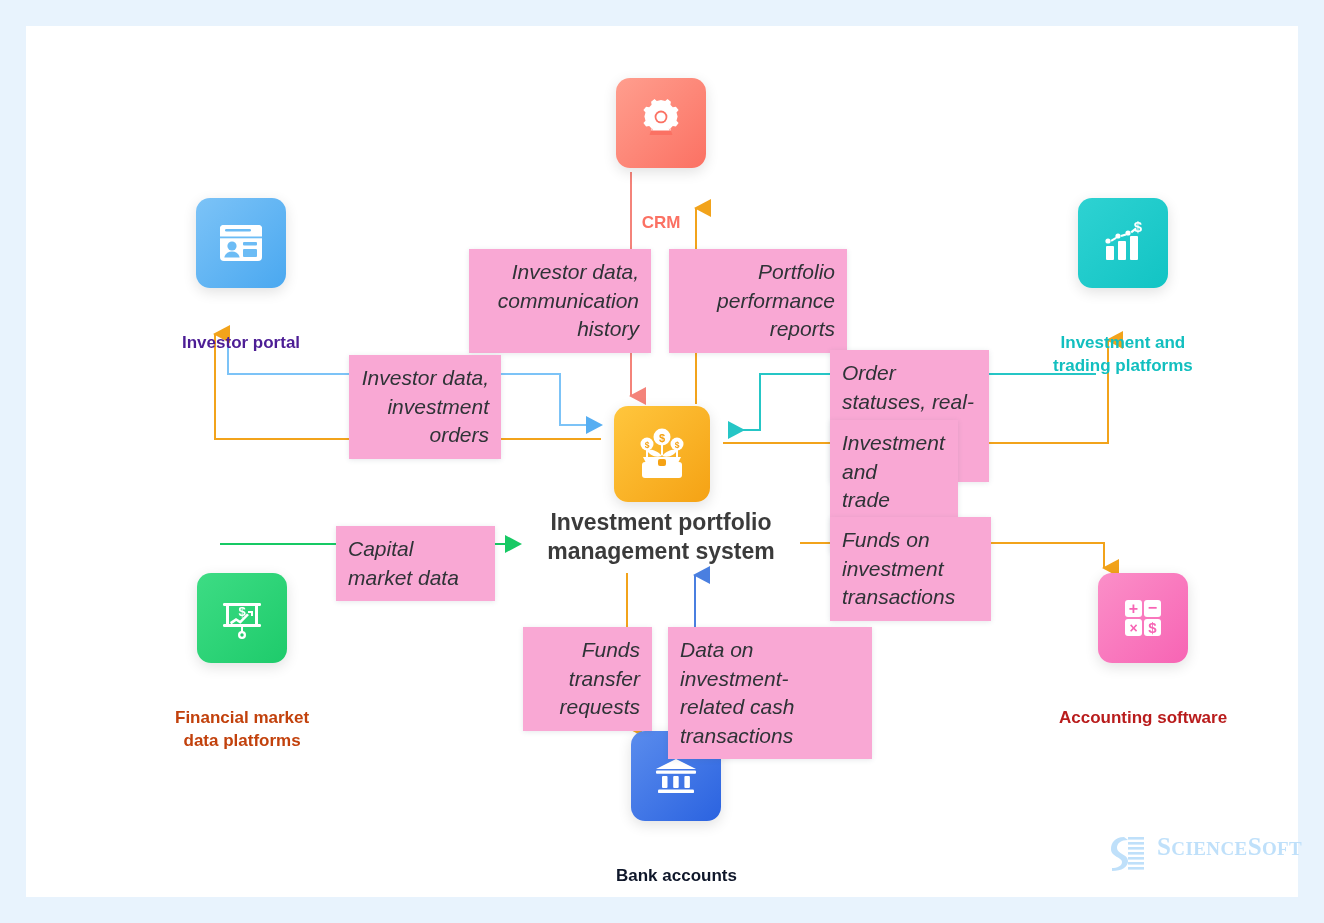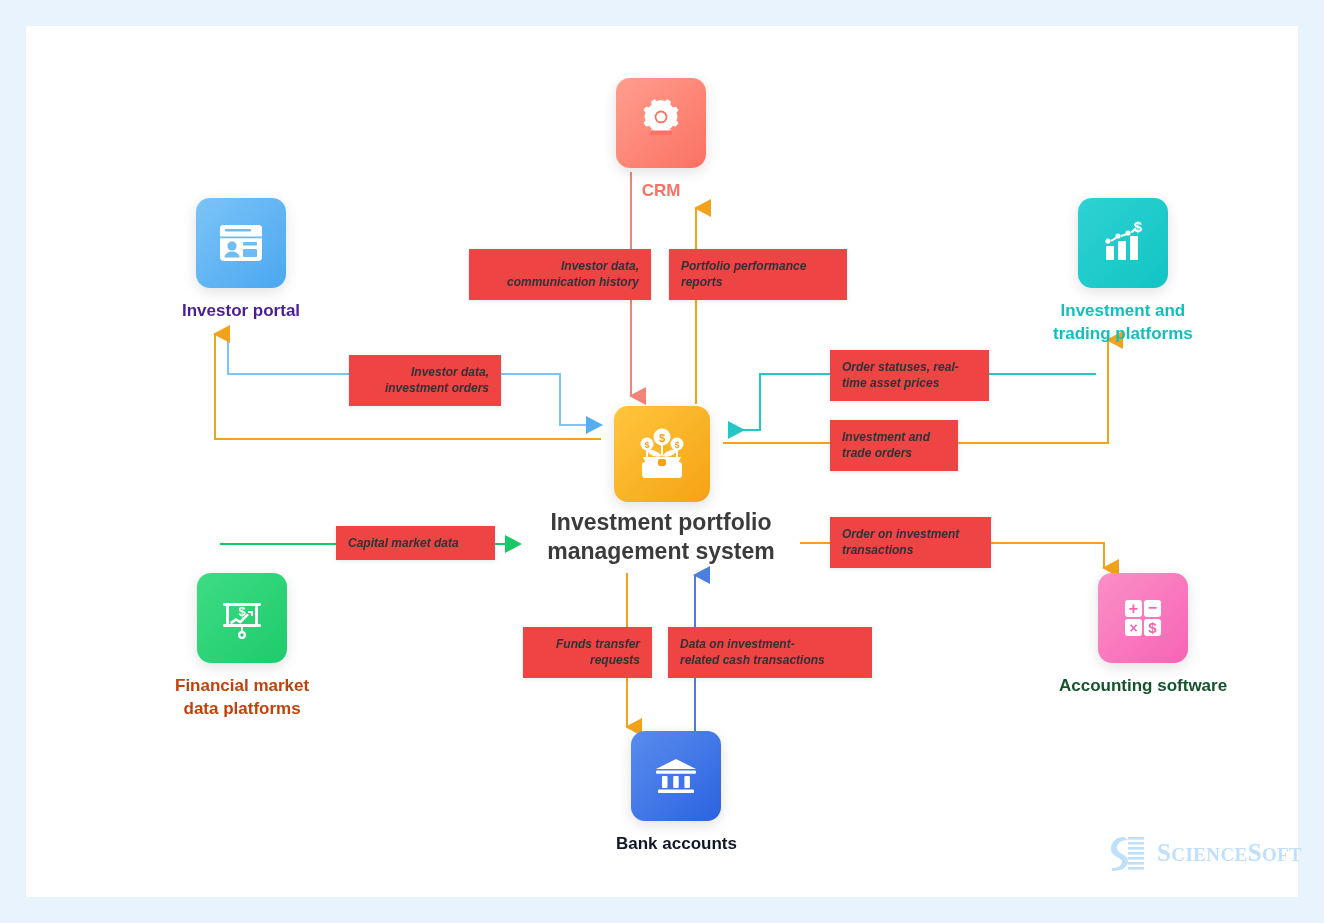--- a/index.html
+++ b/index.html
@@ -10,21 +10,21 @@
     overflow:hidden;
   }
   #canvas{
     position:absolute;left:26px;top:26px;width:1272px;height:871px;
     background:#ffffff;
   }
   .diagram{position:absolute;left:0;top:0;width:1324px;height:923px;}
   svg.lines{position:absolute;left:0;top:0;width:1324px;height:923px;}
 
   
-  .node{position:absolute;display:flex;flex-direction:column;align-items:center;}
+  .node{position:absolute;display:flex;flex-direction:column;align-items:center;gap:32px;}
   .tile{
     width:90px;height:90px;border-radius:14px;
     display:flex;align-items:center;justify-content:center;
     box-shadow:0 4px 14px rgba(0,0,0,.12);
   }
   .caption{
     margin-top:12px;font-size:17px;font-weight:bold;line-height:1.35;
     text-align:center;white-space:pre-line;
   }
   .tile svg{display:block;}
@@ -35,44 +35,43 @@
   .t-trade {background:linear-gradient(135deg,#2ed2d2 0%,#12c4c4 100%);}
   .t-fin   {background:linear-gradient(135deg,#3ddc84 0%,#1ecb6b 100%);}
   .t-acct  {background:linear-gradient(135deg,#fb8fc8 0%,#f764b4 100%);}
   .t-bank  {background:linear-gradient(135deg,#5a8ced 0%,#2b63e0 100%);}
   .t-core  {background:linear-gradient(135deg,#ffc63d 0%,#f5a214 100%);width:96px;height:96px;}
 
   .c-crm{color:#fb7163;}
   .c-portal{color:#4c1d95;}
   .c-trade{color:#12bfbf;}
   .c-fin{color:#c2410c;}
-  .c-acct{color:#14532d;}
+  .c-acct{color:#b91c1c;}
   .c-bank{color:#0f172a;}
 
   
   .center-title{
     position:absolute;left:508px;top:508px;width:306px;
     text-align:center;font-size:23px;font-weight:bold;color:#3b3b3b;
     line-height:1.28;white-space:pre-line;
   }
 
   
   .lbl{
-    position:absolute;background:#ef4444;
-    font-style:italic;font-size:12px;line-height:1.36;color:#2f3337;
+    position:absolute;background:#f9a8d4;
+    font-style:italic;font-size:21px;line-height:1.36;color:#2f3337;
     padding:9px 12px;box-sizing:border-box;
     box-shadow:0 1px 5px rgba(80,90,110,.14);
     white-space:pre-line;
-    font-weight:bold;
   }
   .lbl.r{text-align:right;}
   .lbl.l{text-align:left;}
 
   
-  .logo{position:absolute;left:1108px;top:833px;display:flex;align-items:center;}
+  .logo{position:absolute;left:1108px;top:833px;display:flex;}
   .logo-text{
     margin-left:9px;color:#bfe0fa;font-size:25px;letter-spacing:.4px;
     font-family:"Liberation Serif", serif;font-weight:bold;
   }
   .logo-text .sm{font-size:19px;}
 </style>
 </head>
 <body>
 
 <div id="canvas"></div>
@@ -257,33 +256,33 @@
           <rect x="35.4" y="27" width="5.5" height="12" rx="1"></rect>
           <rect x="9" y="40.5" width="36" height="3.6" rx="1.2"></rect>
         </g>
       </svg>
     </div>
     <div class="caption c-bank">Bank accounts</div>
   </div>
 
   <div class="lbl r" style="left:469px;top:249px;width:182px;">Investor data,
 communication history</div>
-  <div class="lbl l" style="left:669px;top:249px;width:178px;">Portfolio performance
+  <div class="lbl l" style="left:669px;top:249px;width:178px;text-align:right;">Portfolio performance
 reports</div>
 
   <div class="lbl r" style="left:349px;top:355px;width:152px;">Investor data,
 investment orders</div>
 
   <div class="lbl l" style="left:830px;top:350px;width:159px;">Order statuses, real-
 time asset prices</div>
   <div class="lbl l" style="left:830px;top:420px;width:128px;">Investment and
 trade orders</div>
 
   <div class="lbl l" style="left:336px;top:526px;width:159px;">Capital market data</div>
-  <div class="lbl l" style="left:830px;top:517px;width:161px;">Order on investment
+  <div class="lbl l" style="left:830px;top:517px;width:161px;">Funds on investment
 transactions</div>
 
   <div class="lbl r" style="left:523px;top:627px;width:129px;">Funds transfer
 requests</div>
   <div class="lbl l" style="left:668px;top:627px;width:204px;">Data on investment-
 related cash transactions</div>
 
   <div class="logo">
     <svg width="40" height="40" viewBox="0 0 40 40">
       <g fill="#bfe0fa">

